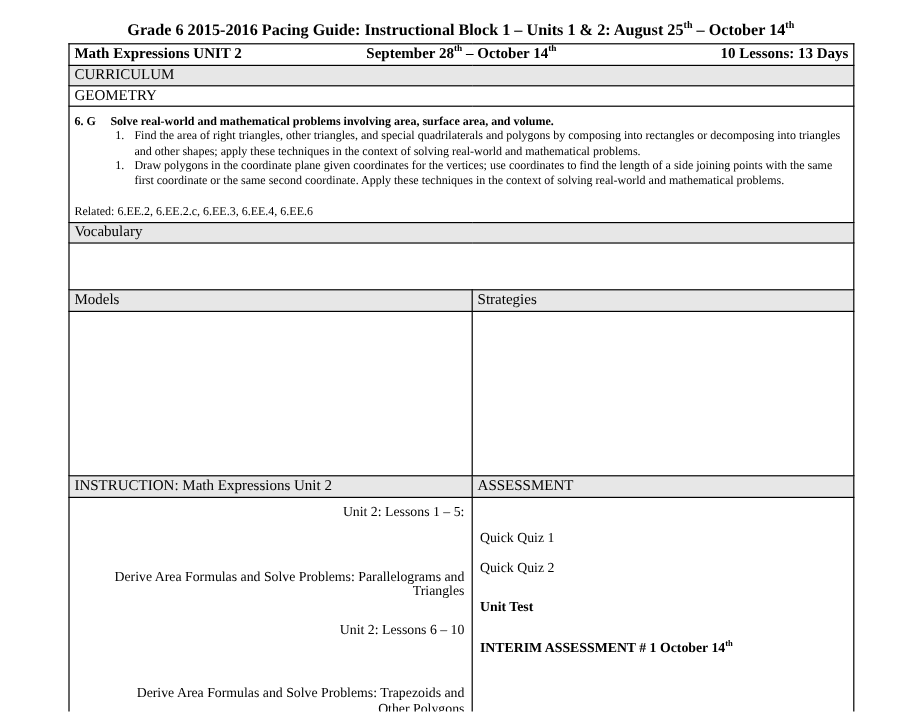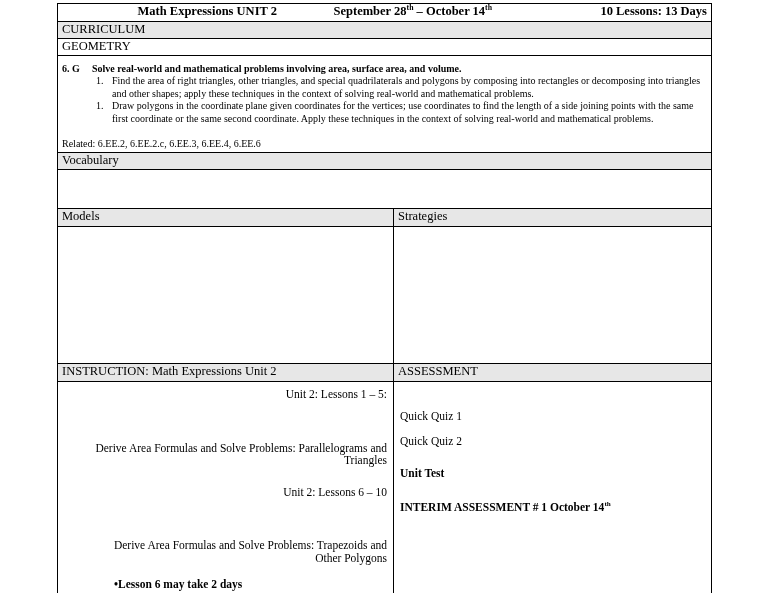--- a/index.html
+++ b/index.html
@@ -39,21 +39,21 @@
   .r-16 td { height: 16px; }
   .r-std td { height: 91px; }
   .r-38 td { height: 38px; }
   .r-17 td { height: 17px; }
   .r-136 td { height: 136px; }
   .r-content td { height: 135px; }
   .r-15 td { height: 15px; font-size: 12px; padding-left: 40px; }
 
   
   .hdr-flex { display: flex; font-weight: bold; }
-  .hdr-flex > span { flex: 1; text-align: right; }
+  .hdr-flex > span { flex: 1; }
   .hdr-center { text-align: center; }
   .hdr-right { text-align: right; }
 
   
   .std-cell { font-size: 10px; line-height: 1.24; padding: 2px 8px 2px 4px; }
   .std-head { display: flex; font-weight: bold; margin-top: 5px; }
   .std-code { width: 30px; flex: none; }
   .std-title { flex: 1; }
   .std-item { display: flex; margin-left: 34px; }
   .std-num { width: 16px; flex: none; }
@@ -72,20 +72,23 @@
   .aq1 { margin-top: 22px; }
   .aq2 { margin-top: 12px; }
   .atest { margin-top: 19px; font-weight: bold; }
   .ainterim { margin-top: 21px; font-weight: bold; }
 </style>
 </head>
 <body>
 
 <div class="page">
 
+  <div class="doc-title">
+    <span>Grade 6 2015-2016 Pacing Guide: Instructional Block 1 – Units 1 &amp; 2: August 25</span><sup>th</sup><span> – October 14</span><sup>th</sup>
+  </div>
 
   <table class="grid">
     <colgroup>
       <col style="width:336px">
       <col style="width:318px">
     </colgroup>
 
     <tbody>
         <tr class="r-hdr">
       <td colspan="2">

